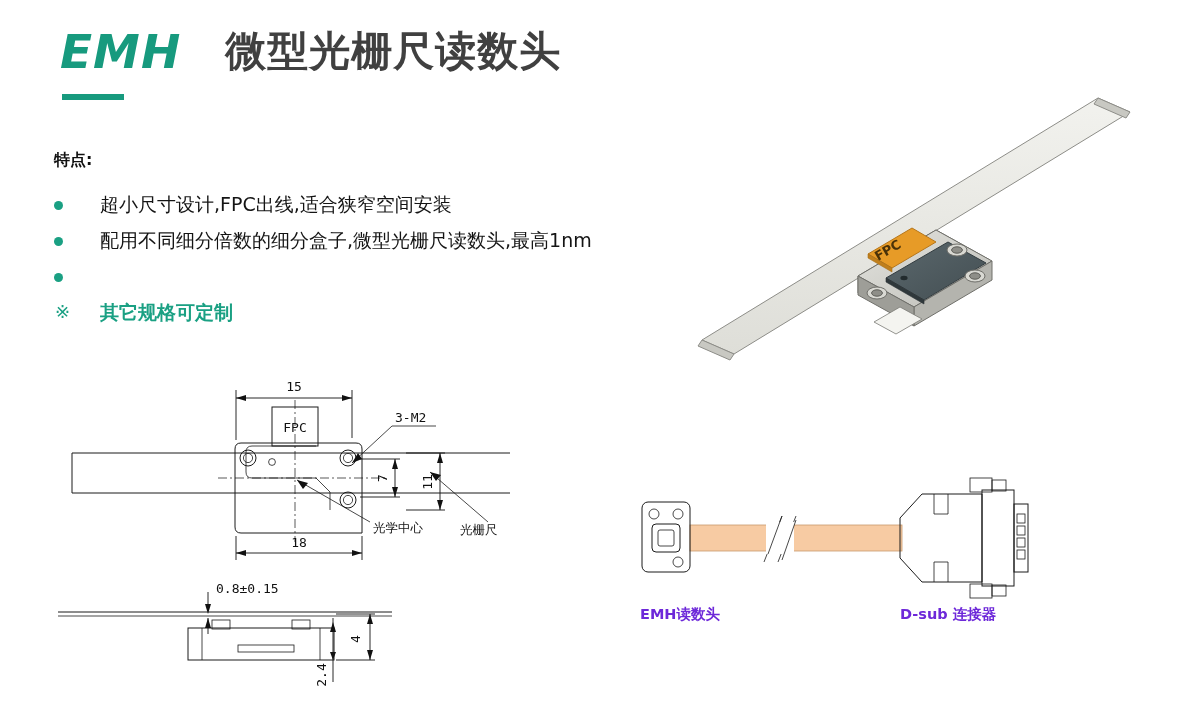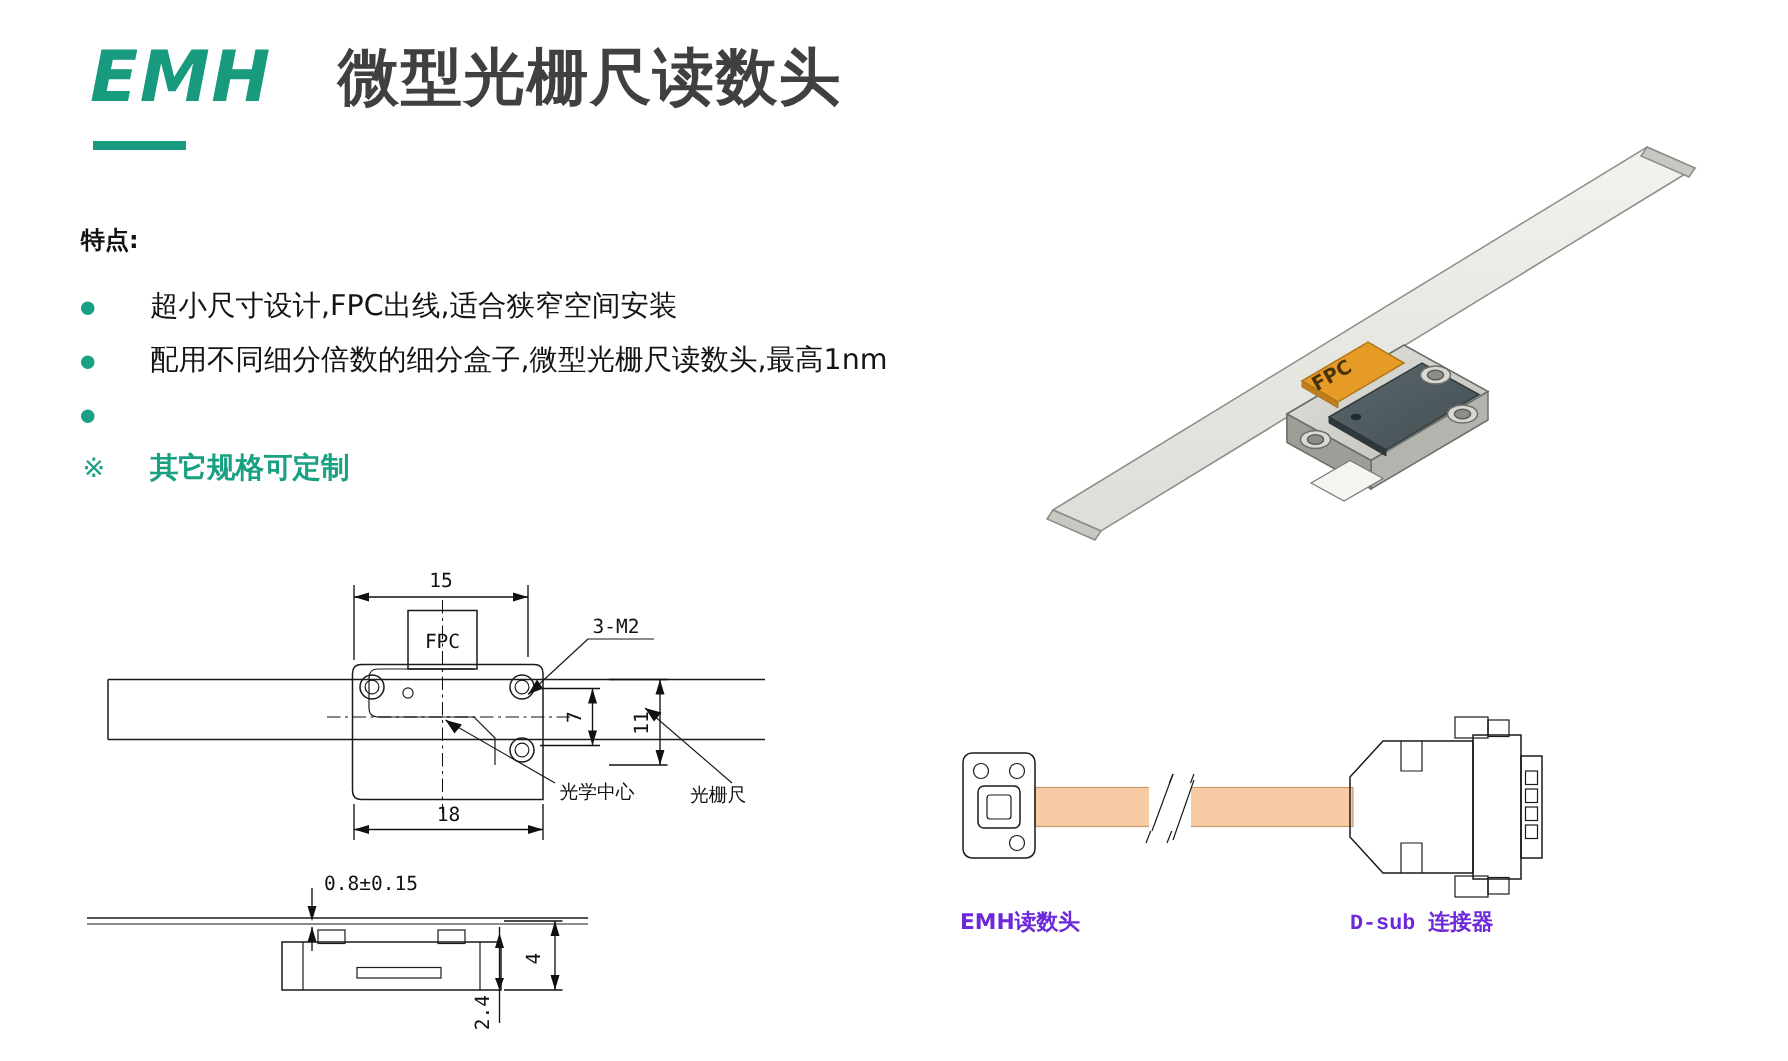--- a/index.html
+++ b/index.html
@@ -63,21 +63,21 @@
   .drawing{position:absolute;left:40px;top:360px;width:520px;height:330px;}
   .cablefig{position:absolute;left:630px;top:470px;width:430px;height:160px;}
 
   .cap{
     position:absolute;
     font-size:14.5px;color:#6d28d9;font-weight:bold;
     font-family:"DejaVu Sans","Liberation Sans",sans-serif;
     white-space:nowrap;
   }
   .cap-head{left:640px;top:605px;}
-  .cap-dsub{left:900px;top:605px;font-family:Liberation Mono, monospace;}
+  .cap-dsub{left:900px;top:605px;}
 
   svg{display:block;overflow:visible;}
   .ln{stroke:#1b1b1b;stroke-width:1;fill:none;}
   .ln-thin{stroke:#1b1b1b;stroke-width:0.8;fill:none;}
   .dim{stroke:#111;stroke-width:0.9;fill:none;}
   .ctr{stroke:#111;stroke-width:0.7;fill:none;stroke-dasharray:9 3 2 3;}
   .dtxt{
     font-family:"DejaVu Sans Mono","Liberation Mono",monospace;
     font-size:13px;fill:#111;
   }

